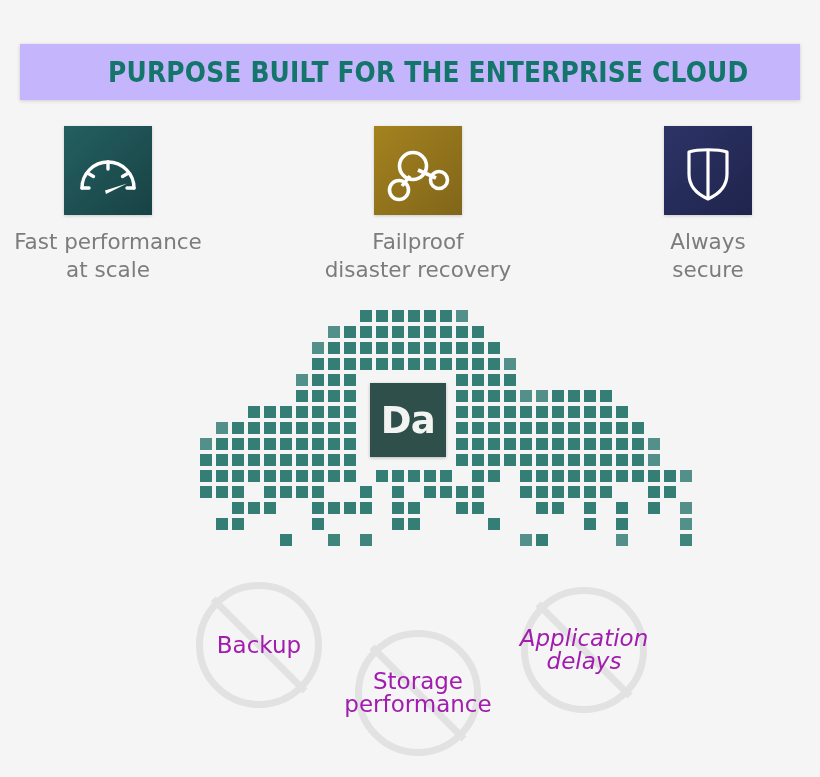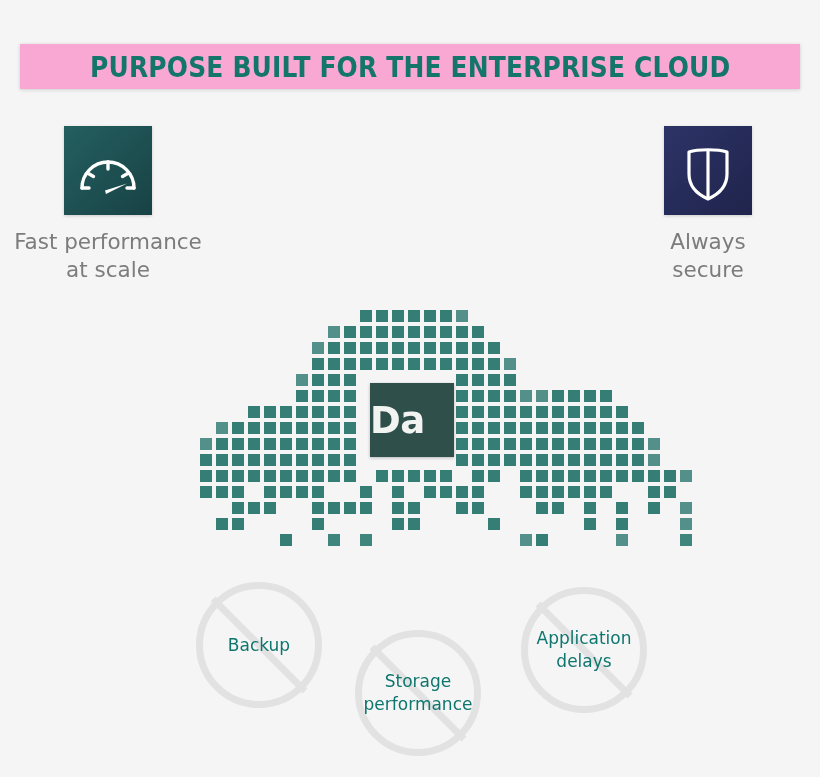--- a/index.html
+++ b/index.html
@@ -14,26 +14,26 @@
     overflow: hidden;
     position: relative;
   }
 
   
   #title-banner {
     position: absolute;
     left: 20px;
     top: 44px;
     width: 780px;
-    height: 45px;
-    background: #f9a8d4;
+    height: 56px;
+    background: #c4b5fd;
     box-shadow: 0 1px 4px rgba(0,0,0,0.14), 0 0 1px rgba(0,0,0,0.10);
     display: flex;
     align-items: center;
-    justify-content: center;
+    justify-content: flex-end;
   }
   #title-text {
     color: #14756b;
     font-family: "DejaVu Sans", sans-serif;
     font-weight: bold;
     font-size: 29px;
     letter-spacing: 0.2px;
     transform: scaleX(0.86);
     transform-origin: center center;
     white-space: nowrap;
@@ -76,26 +76,26 @@
     top: 300px;
     width: 820px;
     height: 275px;
   }
   #cloud-svg { display: block; }
 
   #da-logo {
     position: absolute;
     left: 370px;
     top: 383px;
-    width: 84px;
+    width: 76px;
     height: 74px;
     background: #2f4f4b;
     display: flex;
     align-items: center;
-    justify-content: flex-start;
+    justify-content: center;
     box-shadow: 0 1px 3px rgba(0,0,0,0.25);
   }
   #da-logo-text {
     color: #f2f4f2;
     font-family: "DejaVu Sans", sans-serif;
     font-weight: bold;
     font-size: 37px;
     line-height: 1;
     letter-spacing: -0.5px;
   }
@@ -123,22 +123,22 @@
     transform: translateX(-50%) rotate(-45deg);
     transform-origin: center center;
   }
   .neg-label {
     position: absolute;
     left: -26px;
     right: -26px;
     top: 50%;
     transform: translateY(-50%);
     text-align: center;
-    color: #0f766e;
-    font-size: 17px;
+    color: #a21caf;
+    font-size: 23px;
     line-height: 23px;
     font-family: "DejaVu Sans", sans-serif;
     white-space: pre-line;
   }
 </style>
 </head>
 <body>
 
 <div id="title-banner">
   <div id="title-text">PURPOSE BUILT FOR THE ENTERPRISE CLOUD</div>
@@ -162,20 +162,40 @@
         <line x1="23.5" y1="47" x2="29.5" y2="50.5"></line>
         <line x1="58.5" y1="50.5" x2="64.5" y2="47"></line>
         <line x1="44" y1="36" x2="44" y2="43"></line>
       </g>
       <path d="M 41 64.5 L 63 57.5 L 42 68 Z" fill="#ffffff"></path>
     </svg>
     <div class="feature-label">Fast performance
 at scale</div>
   </div>
 
+  <div class="feature" style="left:288px;">
+    <svg class="feature-icon" viewBox="0 0 88 89">
+      <defs>
+        <linearGradient id="gradGold" x1="0" y1="0" x2="1" y2="1">
+          <stop offset="0%" stop-color="#a4821f"></stop>
+          <stop offset="100%" stop-color="#81661a"></stop>
+        </linearGradient>
+      </defs>
+      <rect x="0" y="0" width="88" height="89" fill="url(#gradGold)"></rect>
+      <g stroke="#ffffff" stroke-width="3.6" fill="none">
+        <line x1="44" y1="44" x2="62" y2="52"></line>
+        <line x1="36" y1="50" x2="28" y2="60"></line>
+        <circle cx="39" cy="40" r="13.5"></circle>
+        <circle cx="65" cy="54" r="8.5"></circle>
+        <circle cx="25" cy="64" r="9.5"></circle>
+      </g>
+    </svg>
+    <div class="feature-label">Failproof
+disaster recovery</div>
+  </div>
 
   <div class="feature" style="left:578px;">
     <svg class="feature-icon" viewBox="0 0 88 89">
       <defs>
         <linearGradient id="gradNavy" x1="0" y1="0" x2="1" y2="1">
           <stop offset="0%" stop-color="#2d3366"></stop>
           <stop offset="100%" stop-color="#1f244c"></stop>
         </linearGradient>
       </defs>
       <rect x="0" y="0" width="88" height="89" fill="url(#gradNavy)"></rect>
@@ -438,18 +458,18 @@
   <div class="neg-label">Backup</div>
 </div>
 
 <div class="neg-item" style="left:355px; top:630px;">
   <div class="neg-circle"></div>
   <div class="neg-slash"></div>
   <div class="neg-label">Storage
 performance</div>
 </div>
 
-<div class="neg-item" style="left:521px; top:587px;">
+<div class="neg-item" style="left:521px; top:587px;font-style:italic;">
   <div class="neg-circle"></div>
   <div class="neg-slash"></div>
   <div class="neg-label">Application
 delays</div>
 </div>
 
 </body></html>

